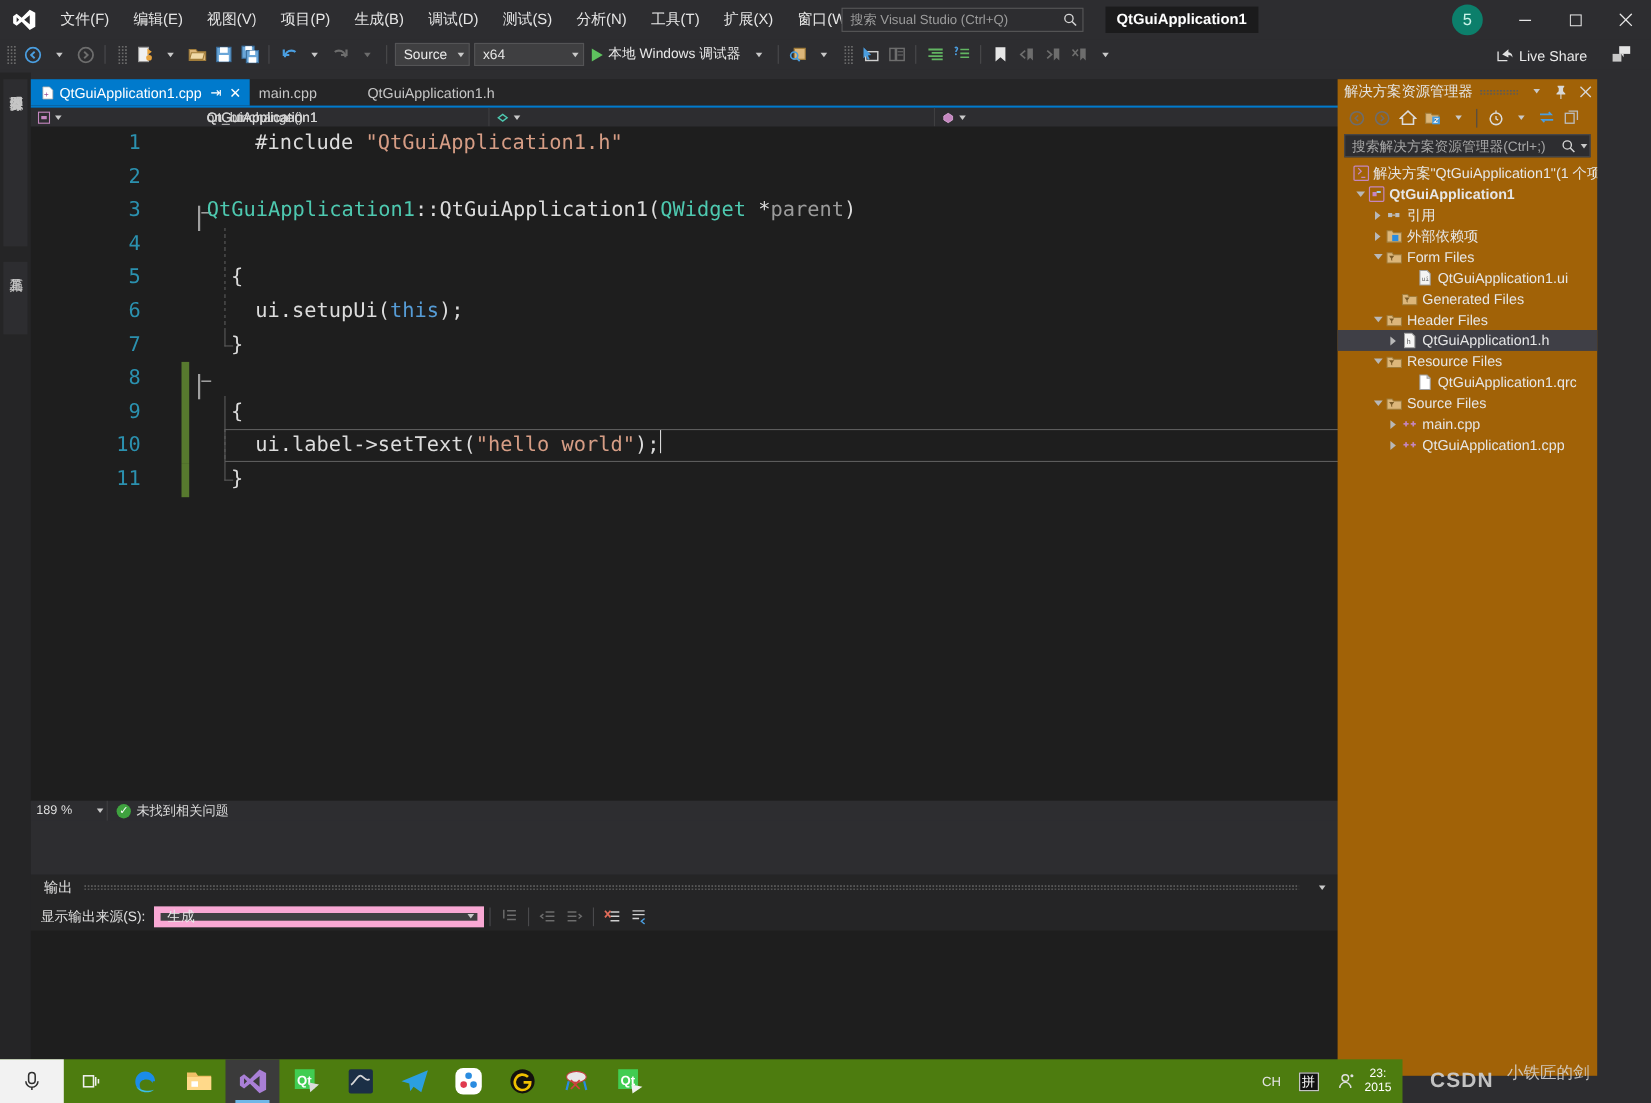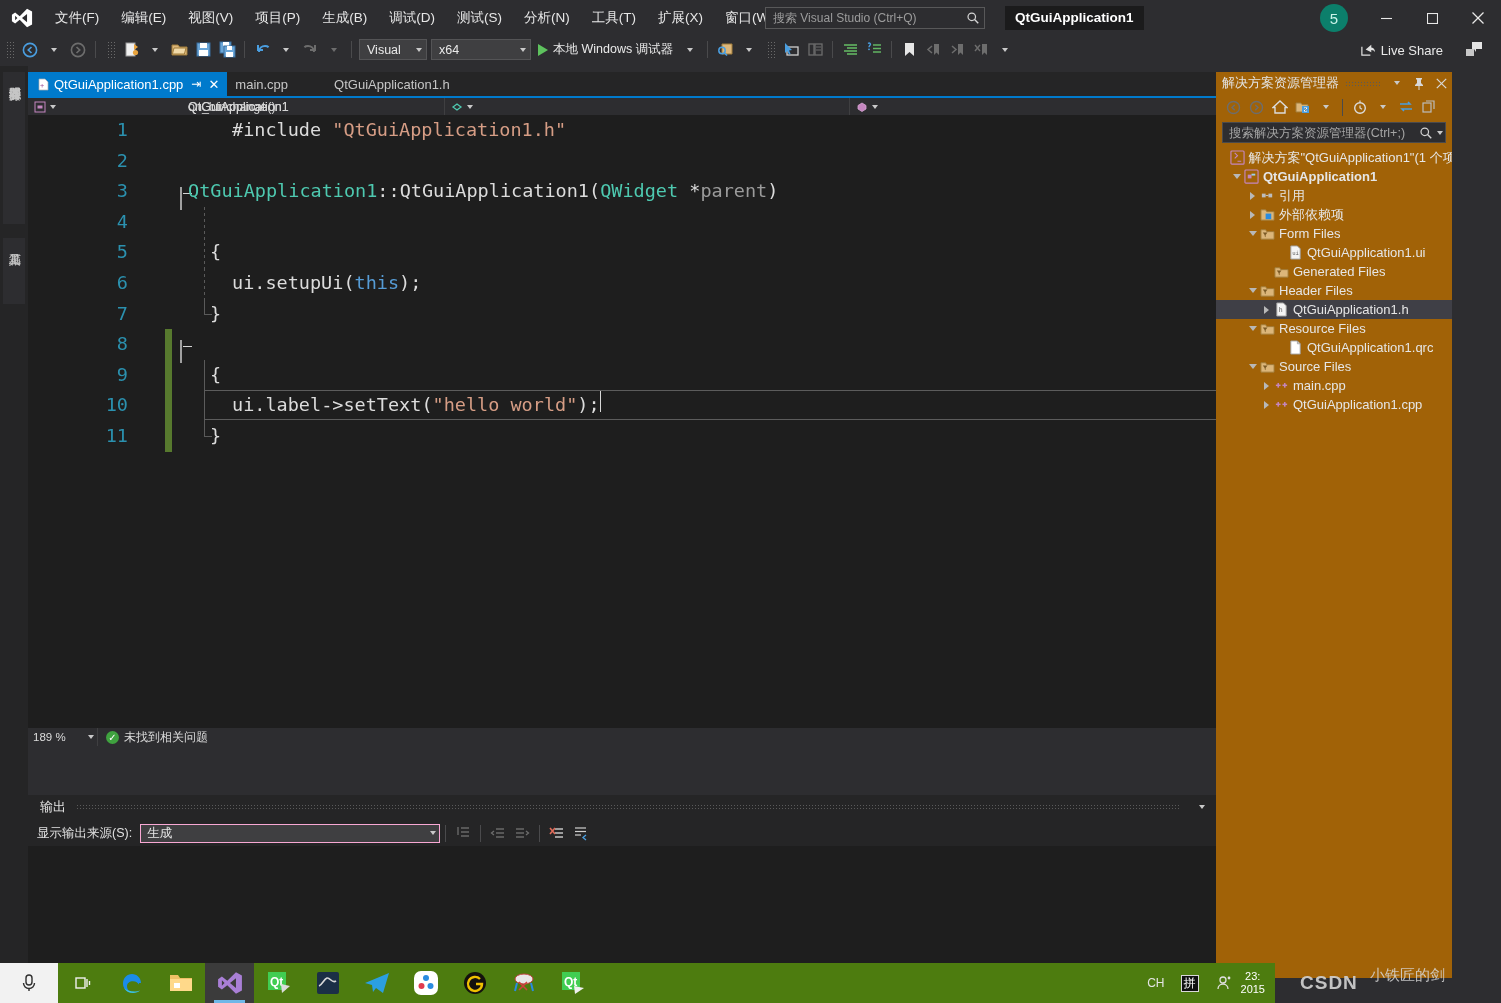--- a/index.html
+++ b/index.html
@@ -104,21 +104,21 @@
 
   
   .output { position:absolute; left:28px; top:752px; width:1229px; height:226px; background:#252526;margin-top:43px; }
   .ohead { position:absolute; left:0; top:0; width:1229px; height:23px; display:flex; align-items:center; }
   .ohead .otitle { padding-left:12px; font-size:13px; color:#e3e3e3; }
   .odots { flex:1; height:5px; margin:0 10px;
     background-image:radial-gradient(#5a5a5a 40%, transparent 41%); background-size:3px 3px; }
   .obtn { width:22px; height:23px; display:flex; align-items:center; justify-content:center; color:#d8d8d8; }
   .otoolbar { position:absolute; left:0; top:25px; width:1229px; height:26px; display:flex; align-items:center; }
   .otoolbar .lab { font-size:12.5px; color:#e0e0e0; margin-left:9px; }
-  .ocombo { width:300px; height:19px; margin-left:8px; background:#3f3f41; border:1px solid #f9a8d4; display:flex; align-items:center; padding:0 3px 0 6px; font-size:12.5px; color:#e9e9e9; }
+  .ocombo { width:300px; height:19px; margin-left:8px; background:#3f3f41; border:6px solid #f9a8d4; display:flex; align-items:center; padding:0 3px 0 6px; font-size:12.5px; color:#e9e9e9; }
   .ocombo .lbl { flex:1; }
   .obody { position:absolute; left:0; top:51px; width:1229px; height:175px; background:#1e1e1e; }
   .ovscroll { position:absolute; left:1241px; top:800px; width:16px; height:178px; background:#3e3e42; }
 
   
   .solexp { position:absolute; left:1216px; top:72px; width:236px; height:906px; background:#a16207; }
   .sehead { height:22px; display:flex; align-items:center; padding-left:6px; }
   .sehead .setitle { font-size:13px; color:#e3e3e3; white-space:nowrap; }
   .setoolbar { height:26px; display:flex; align-items:center; padding-left:6px; }
   .setb { width:23px; height:22px; display:flex; align-items:center; justify-content:center; }
@@ -273,21 +273,21 @@
           <path d="M12 11c0-4-3-6-6-6-2.4 0-3.6 1.2-3.6 1.2" fill="none" stroke="#6d6d6d" stroke-width="2"></path>
           <path d="M13 4v5H8" fill="none" stroke="#6d6d6d" stroke-width="2"></path>
         </svg>
     </div>
     <div class="tbbtn">
         <div class="caret dim"></div>
       </div>
     <div class="tbsep"></div>
 
     <div class="combo" style="width:68px;">
-      <span class="lbl">Visual</span>
+      <span class="lbl">Source</span>
       <span class="caret"></span>
     </div>
     <div class="combo" style="width:100px;">
       <span class="lbl">x64</span>
       <span class="caret"></span>
     </div>
     <div class="runbtn">
       <span class="tri"></span>
       <span>本地 Windows 调试器</span>
     </div>

